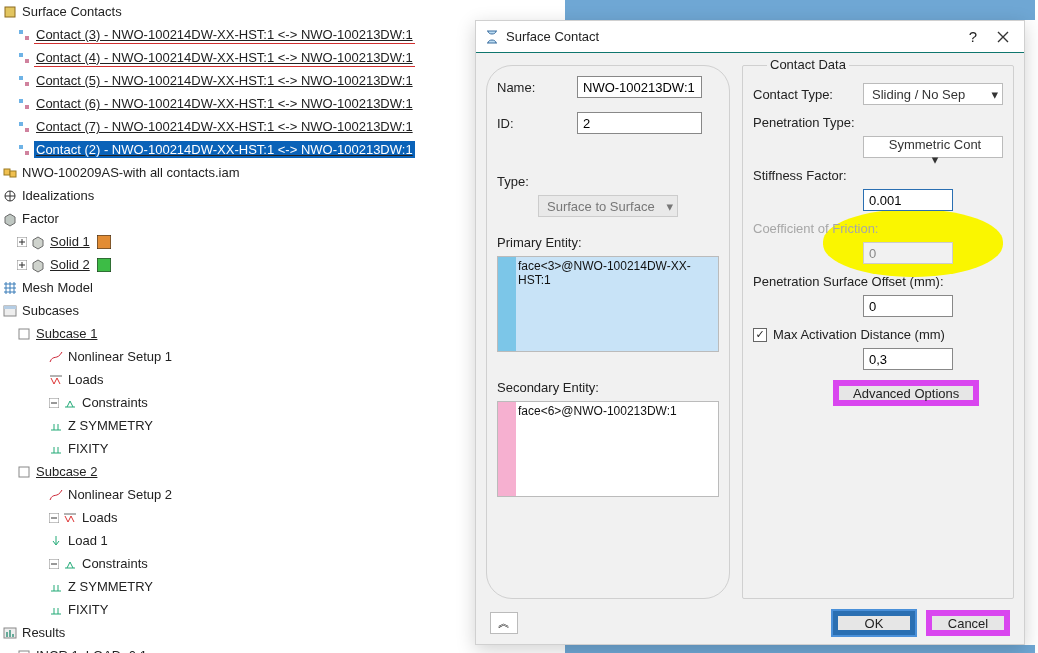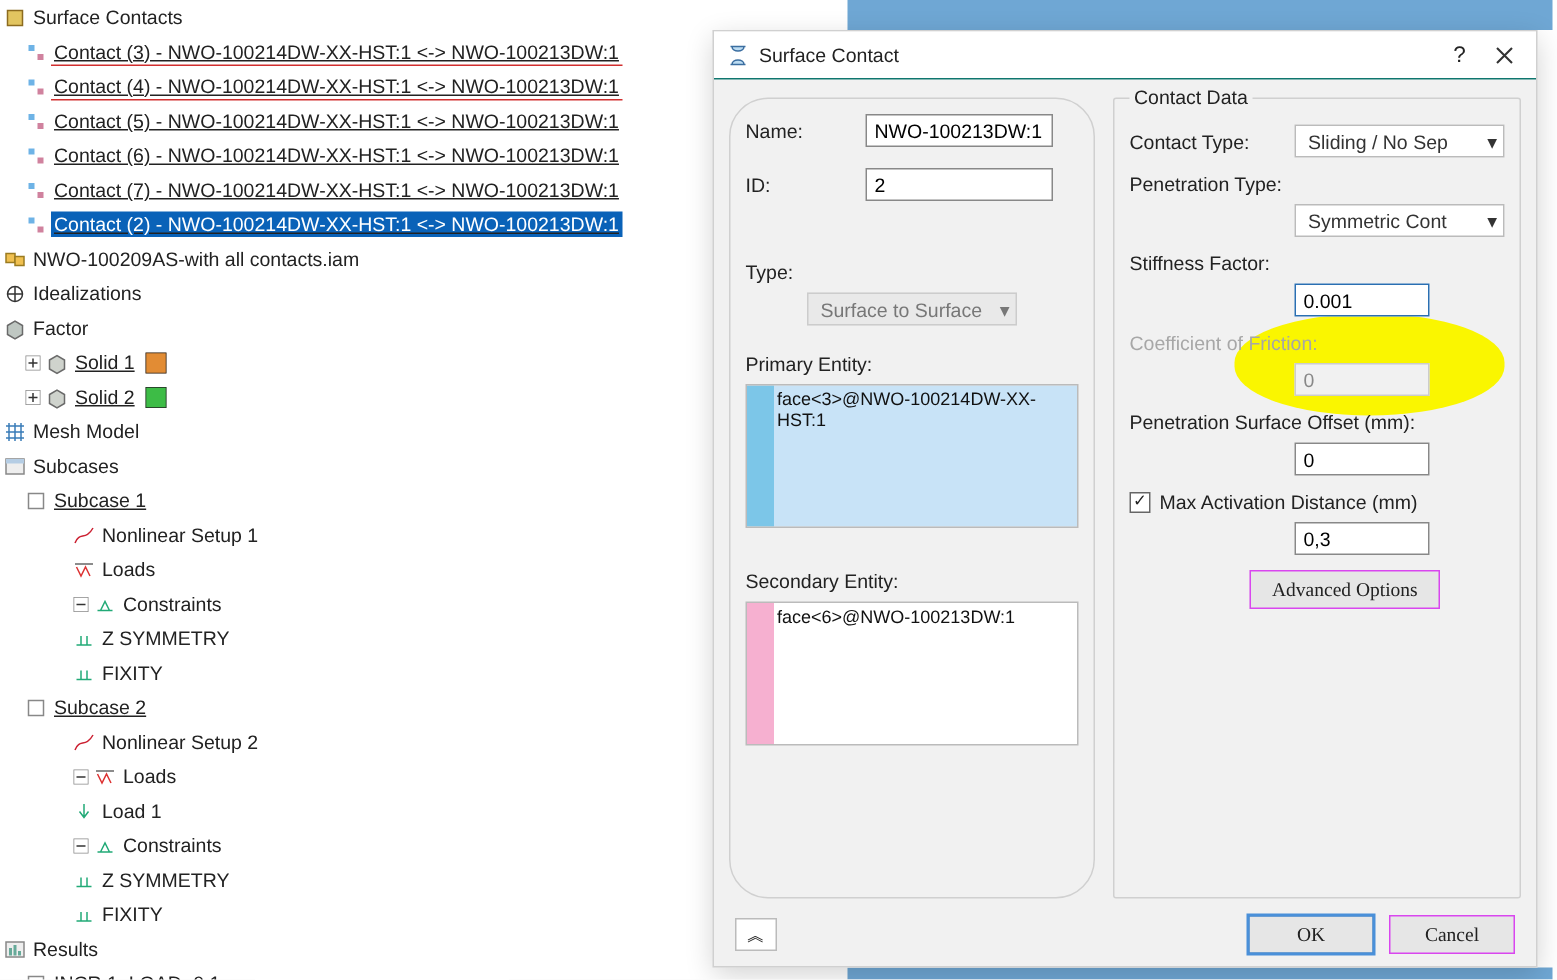--- a/index.html
+++ b/index.html
@@ -155,21 +155,21 @@
     font-size: 13px;
     background: #f1f1f1;
     padding: 0 3px;
   }
   .right-row {
     display: flex; align-items: center;
     justify-content: space-between;
     margin-bottom: 10px;
   }
   .right-row.stack { flex-direction: column; align-items: flex-start; }
-  .right-row.stack .textbox, .right-row.stack .combo { margin-left: 110px; margin-top: 6px; }
+  .right-row.stack .textbox, .right-row.stack .combo { margin-left: 110px; margin-top: 6px; flex-direction: column; }
   .right-row .rlabel { font-size: 13px; }
   .disabled-label { color: #a7a7a7; }
 
   .chk { display:inline-flex; align-items:center; gap:6px; }
   .chkbox {
     width: 14px; height: 14px;
     border: 1px solid #666;
     background: #fff;
     display: inline-flex; align-items:center; justify-content:center;
     font-size: 11px; line-height: 1;
@@ -184,25 +184,25 @@
     z-index: 0;
   }
   .col-right > *:not(.highlight-stiffness) { position: relative; z-index: 1; }
   .col-right .group-title-row { display:flex; align-items:center; }
 
   .col-right .textbox, .col-right .combo { background:#fff; }
   .textbox.readonly { background:#f1f1f1; color:#888; border-color:#ccc; }
 
   .btn {
     height: 26px;
-    border: 1px solid #d946ef;
+    border: 6px solid #d946ef;
     background: #e6e6e6;
     padding: 0 14px;
     font-size: 13px;
-    display: inline-flex; align-items: center; justify-content: center; font-family: Liberation Serif, serif;
+    display: inline-flex; align-items: center; justify-content: center;
   }
   .btn.primary { border-color: #2a6fb2; background:#e6e6e6; }
   .btn.primary.sel { outline: 2px solid #4a90d9; outline-offset: -1px; }
 
   .dlg-footer {
     position: absolute;
     left: 0; right: 0;
     bottom: 8px;
     display: flex;
     align-items: center;
@@ -580,21 +580,21 @@
 
       <div class="glabel">Secondary Entity:</div>
       <div class="entity-box secondary">
         <span class="line">face&lt;6&gt;@NWO-100213DW:1</span>
       </div>
     </div>
 
     <div class="col-right">
       <div class="highlight-stiffness"></div>
 
-      <div class="group-title-row" style="margin:-18px 0 10px 0;text-align:center;">
+      <div class="group-title-row" style="margin:-18px 0 10px 14px;text-align:center;">
         <span class="group-title">Contact Data</span>
       </div>
 
       <div class="right-row">
         <span class="rlabel">Contact Type:</span>
         <span class="combo">
           <span>Sliding / No Sep</span>
           <span>▾</span>
         </span>
       </div>

